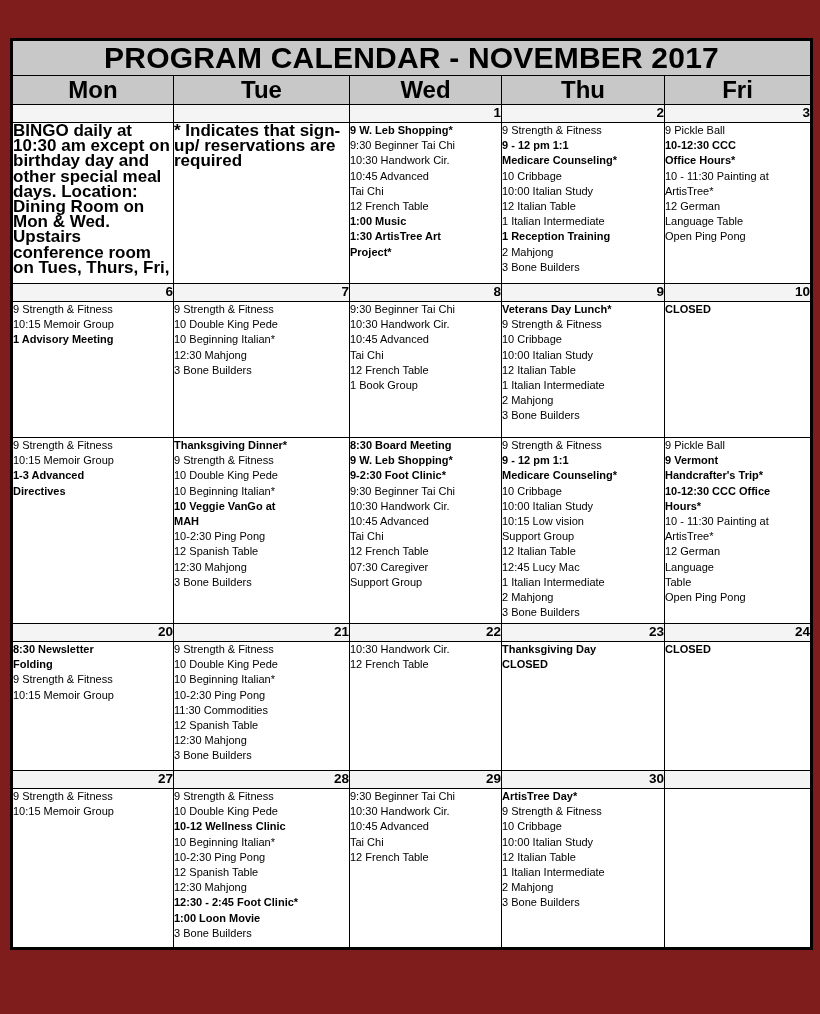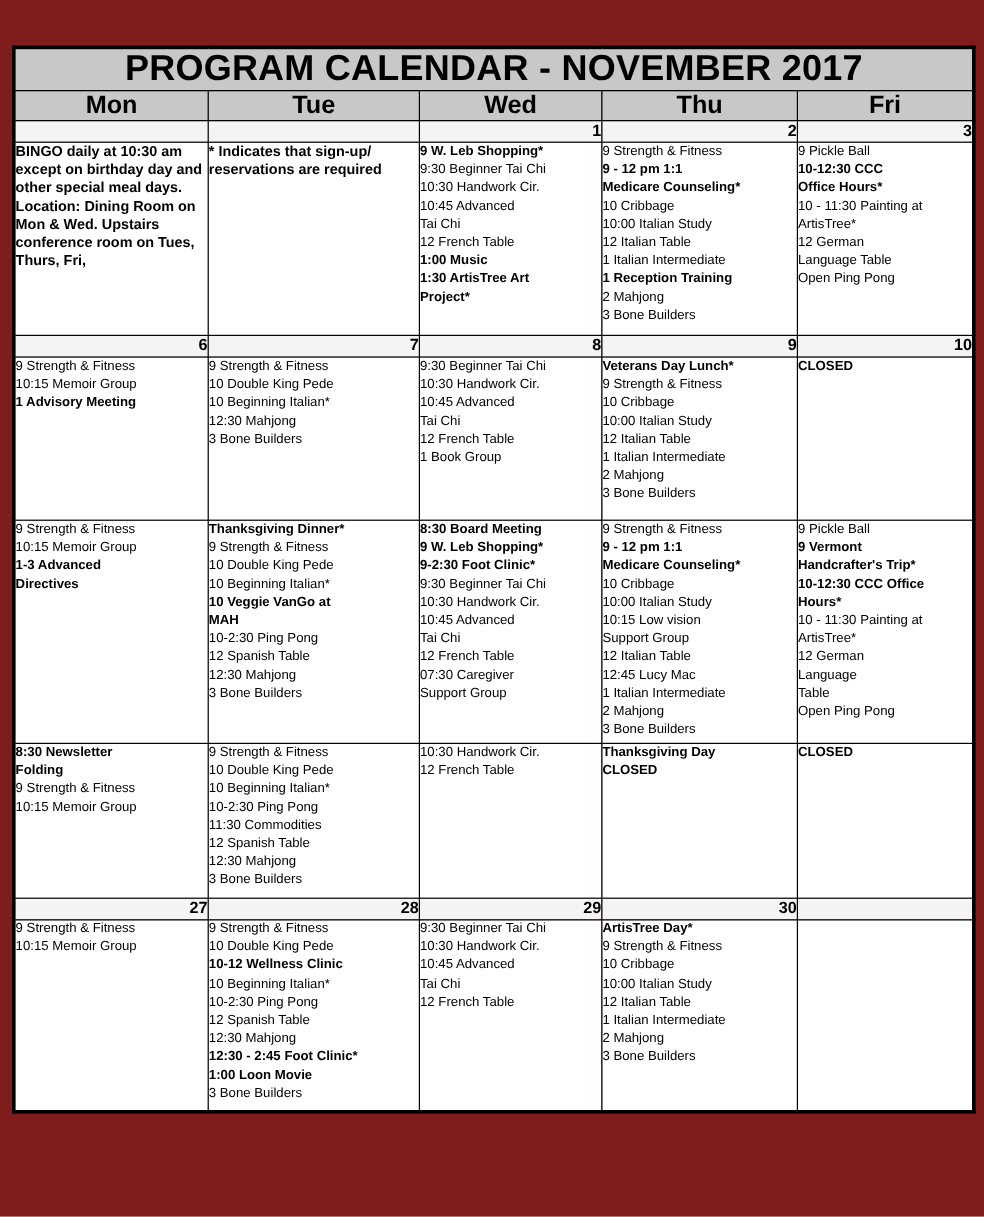--- a/index.html
+++ b/index.html
@@ -42,21 +42,21 @@
     font-weight: bold;
     letter-spacing: 0.2px;
     padding: 6px 0 8px 0;
     border-bottom: 2.5px solid #000000;
     white-space: nowrap;
   }
   
   .dayname-cell {
     background: #c8c8c8;
     text-align: center;
-    font-size: 21px;
+    font-size: 24px;
     font-weight: bold;
     padding: 3px 0 4px 0;
     border-bottom: 2.5px solid #000000;
   }
   
   .datenum-cell {
     background: #f4f4f4;
     text-align: right;
     font-size: 13.5px;
     font-weight: bold;
@@ -82,21 +82,21 @@
   }
   .events-cell li {
     margin: 0;
     padding: 0;
     word-wrap: break-word;
   }
   .events-cell li.b {
     font-weight: bold;
   }
   .note-cell {
-    font-size: 12px;
+    font-size: 17px;
     line-height: 15.2px;
   }
   
   col.c-mon { width: 162px; }
   col.c-tue { width: 176px; }
   col.c-wed { width: 152px; }
   col.c-thu { width: 163px; }
   col.c-fri { width: 147px; }
 
   .row-h1 .events-cell { height: 160px; }
@@ -302,20 +302,27 @@
               <li class="b">Hours*</li>
               <li class="">10 - 11:30 Painting at</li>
               <li class="">ArtisTree*</li>
               <li class="">12 German</li>
               <li class="">Language</li>
               <li class="">Table</li>
               <li class="">Open Ping Pong</li>
             </ul>
           </td>
         </tr>
+        <tr>
+          <td class="datenum-cell">20</td>
+          <td class="datenum-cell">21</td>
+          <td class="datenum-cell">22</td>
+          <td class="datenum-cell">23</td>
+          <td class="datenum-cell">24</td>
+        </tr>
         <tr class="row-h4">
           <td class="events-cell">
             <ul>
               <li class="b">8:30 Newsletter</li>
               <li class="b">Folding</li>
               <li class="">9 Strength &amp; Fitness</li>
               <li class="">10:15 Memoir Group</li>
             </ul>
           </td>
           <td class="events-cell">

